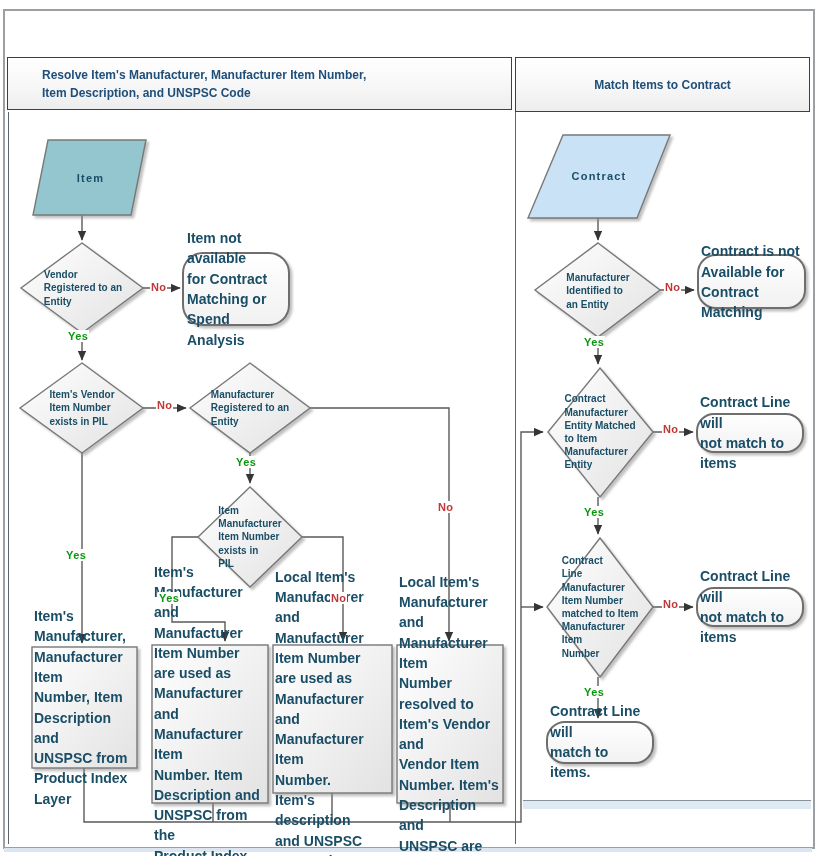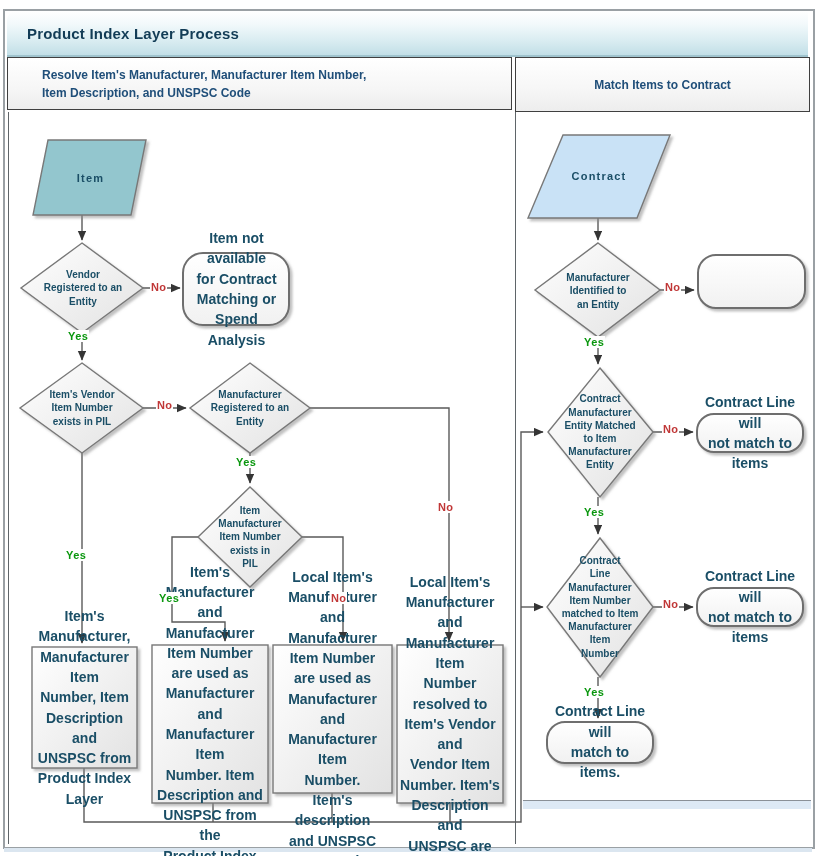--- a/index.html
+++ b/index.html
@@ -14,43 +14,40 @@
   .title-text{font-size:15px;font-weight:bold;color:#123c56;padding-left:20px;letter-spacing:.2px;}
   .hdr-row{position:absolute;left:7px;top:57px;width:801px;height:55px;}
   .hdr-cell{position:absolute;top:0;height:53px;border:1.5px solid #3f3f3f;
             background:linear-gradient(180deg,#ffffff 0%,#f6f6f6 60%,#ededed 100%);
             display:flex;align-items:center;color:#1f4e79;font-weight:bold;font-size:12px;line-height:18px;}
   .hdr-left{left:0;width:505px;padding-left:34px;white-space:pre-line;box-sizing:border-box;}
   .hdr-right{left:508px;width:293px;justify-content:center;text-align:center;}
   .lane-line{position:absolute;background:#5f6569;}
   svg.canvas{position:absolute;left:0;top:0;}
   .lbl{position:absolute;display:flex;align-items:center;justify-content:center;
-       text-align:center;white-space:pre-line;color:#1a4e66;font-weight:bold;}
+       white-space:pre-line;color:#1a4e66;font-weight:bold;}
   .f85{font-size:10px;line-height:1.32;}
   .f9{font-size:14px;line-height:1.45;}
   .io{font-size:11px;letter-spacing:1.2px;}
   .tag{position:absolute;font-weight:bold;font-size:11px;letter-spacing:.4px;
        background:#ffffff;padding:0 1px;line-height:12px;}
   .yes{color:#0a970e;}
   .no{color:#c03737;}
   .lane-bottom-band{position:absolute;left:523px;top:800px;width:288px;height:8px;
        background:#dde9f5;border-top:1px solid #8a9097;}
   .outer-bottom-strip{position:absolute;left:4px;top:848px;width:808px;height:4px;background:#dbe6f0;}
 </style>
 </head>
 <body>
 
 <div id="stage">
 
   <div class="frame"></div>
   <div class="outer-bottom-strip"></div>
 
-  <div class="titlebar">
-    <span class="title-text">Product Index Layer Process</span>
-  </div>
 
   <div class="hdr-row">
     <div class="hdr-cell hdr-right">Match Items to Contract</div>
     <div class="hdr-cell hdr-left">Resolve Item's Manufacturer, Manufacturer Item Number,
 Item Description, and UNSPSC Code</div>
   </div>
 
   <div class="lane-line" style="left:8px;top:112px;width:1px;height:732px;"></div>
   <div class="lane-line" style="left:515px;top:112px;width:1px;height:732px;"></div>
   <div class="lane-bottom-band"></div>
@@ -179,20 +176,23 @@
 Number resolved to
 Item's Vendor and
 Vendor Item
 Number. Item's
 Description and
 UNSPSC are used.</div>
 
   <div class="lbl f85" style="left:542px;top:260px;width:112px;height:62px;">Manufacturer
 Identified to
 an Entity</div>
+  <div class="lbl f9" style="left:701px;top:263px;width:101px;height:38px;">Contract is not
+Available for
+Contract Matching</div>
   <div class="lbl f85" style="left:553px;top:386px;width:94px;height:92px;">Contract
 Manufacturer
 Entity Matched
 to Item
 Manufacturer
 Entity</div>
   <div class="lbl f9" style="left:700px;top:419px;width:100px;height:28px;">Contract Line will
 not match to items</div>
   <div class="lbl f85" style="left:552px;top:556px;width:96px;height:102px;">Contract
 Line

